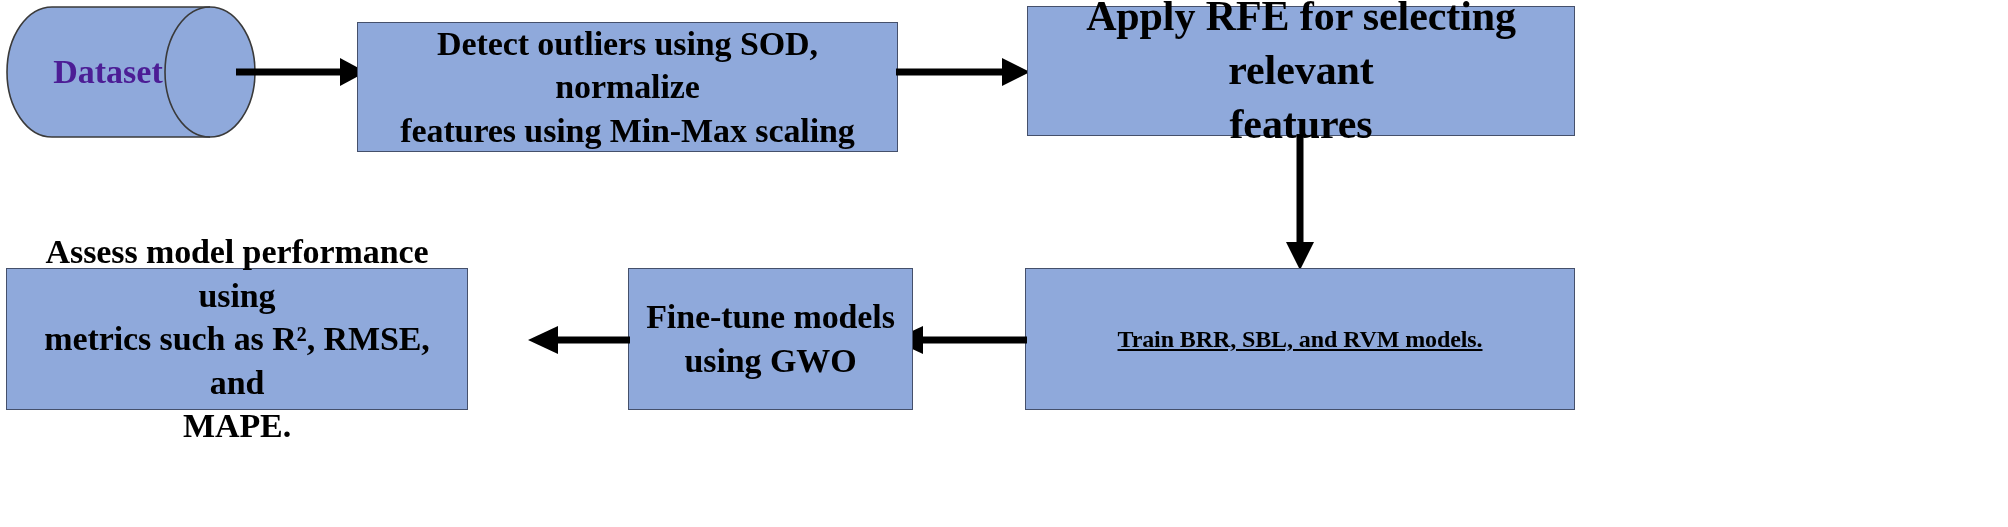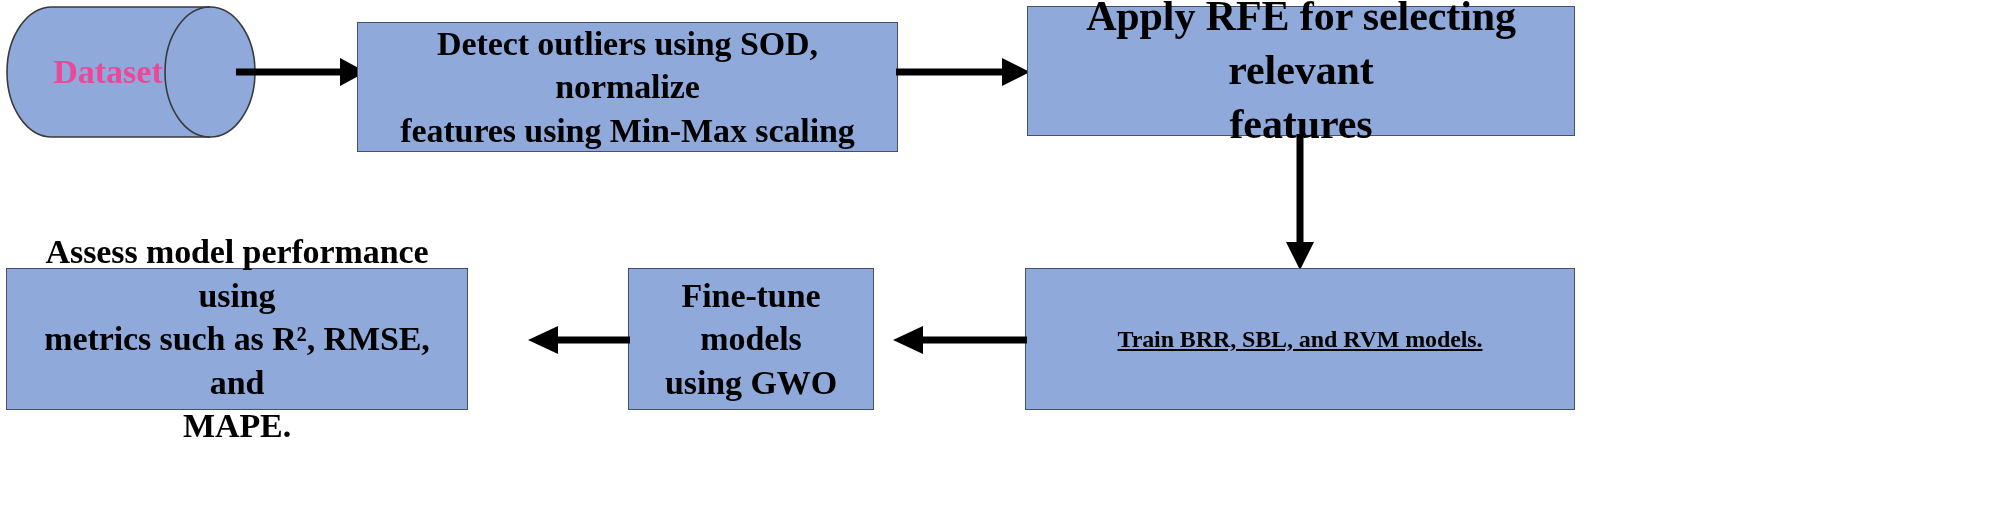--- a/index.html
+++ b/index.html
@@ -46,21 +46,21 @@
     height: 100%;
     display: block;
   }
   .cylinder .cyl-label {
     position: absolute;
     inset: 0;
     display: flex;
     align-items: center;
     justify-content: center;
     padding-right: 46px;
-    color: #ec4899;
+    color: #4c1d95;
     font-weight: bold;
     text-align: left;
   }
   .arrow-svg {
     position: absolute;
     overflow: visible;
     pointer-events: none;
   }
   .arrow-svg line {
     stroke: #000000;
@@ -110,21 +110,21 @@
 
   <div class="node" style="left:1025px; top:268px; width:550px; height:142px; font-size:24px;text-decoration:underline;">
     <span class="label">Train BRR, SBL, and RVM models.</span>
   </div>
 
   <svg class="arrow-svg" style="left:893px; top:320px; width:134px; height:40px;" viewBox="0 0 134 40">
     <line x1="26" y1="20" x2="134" y2="20"></line>
     <polygon points="30,6 0,20 30,34"></polygon>
   </svg>
 
-  <div class="node" style="left:628px; top:268px; width:246px; height:142px; font-size:34px;">
+  <div class="node" style="left:628px; top:268px; width:285px; height:142px; font-size:34px;">
     <span class="label">Fine-tune models
 using GWO</span>
   </div>
 
   <svg class="arrow-svg" style="left:528px; top:320px; width:102px; height:40px;" viewBox="0 0 102 40">
     <line x1="26" y1="20" x2="102" y2="20"></line>
     <polygon points="30,6 0,20 30,34"></polygon>
   </svg>
 
   <div class="node" style="left:6px; top:268px; width:462px; height:142px; font-size:34px;">

